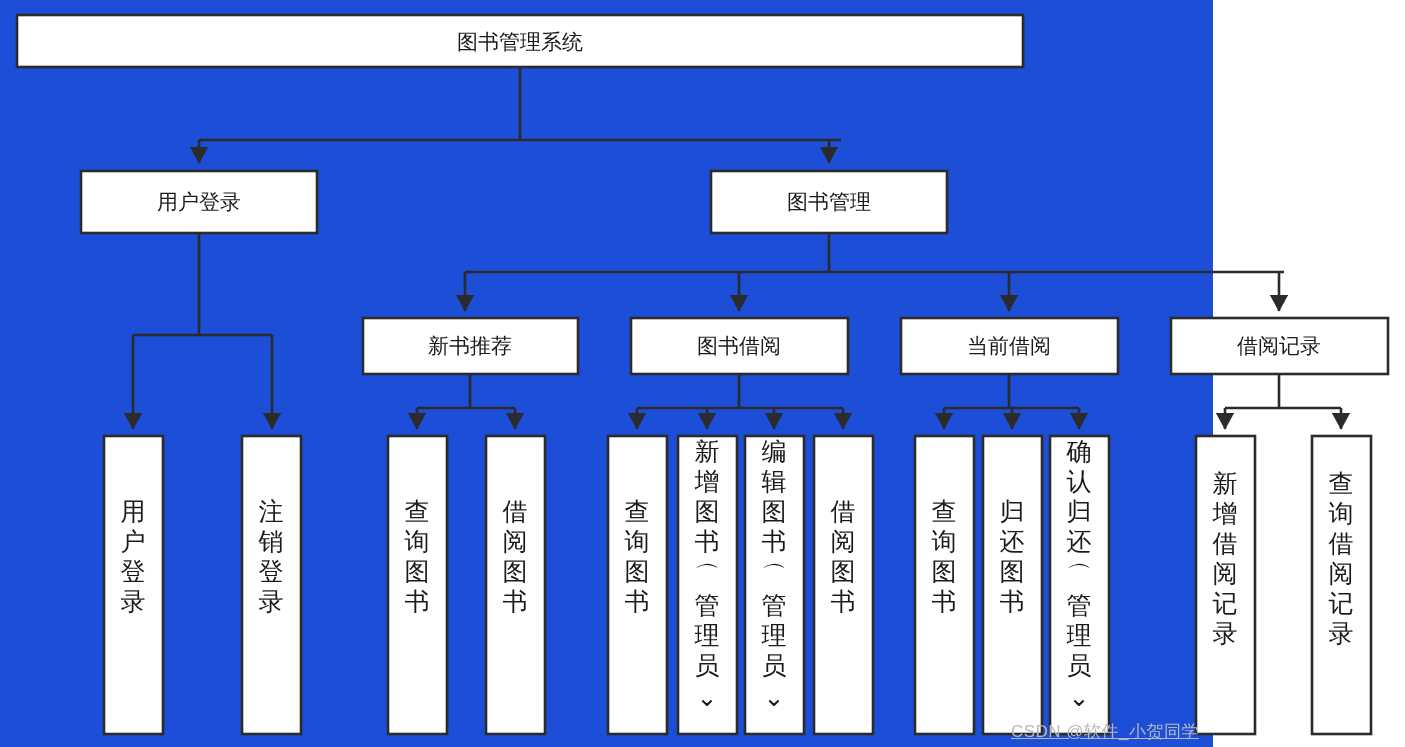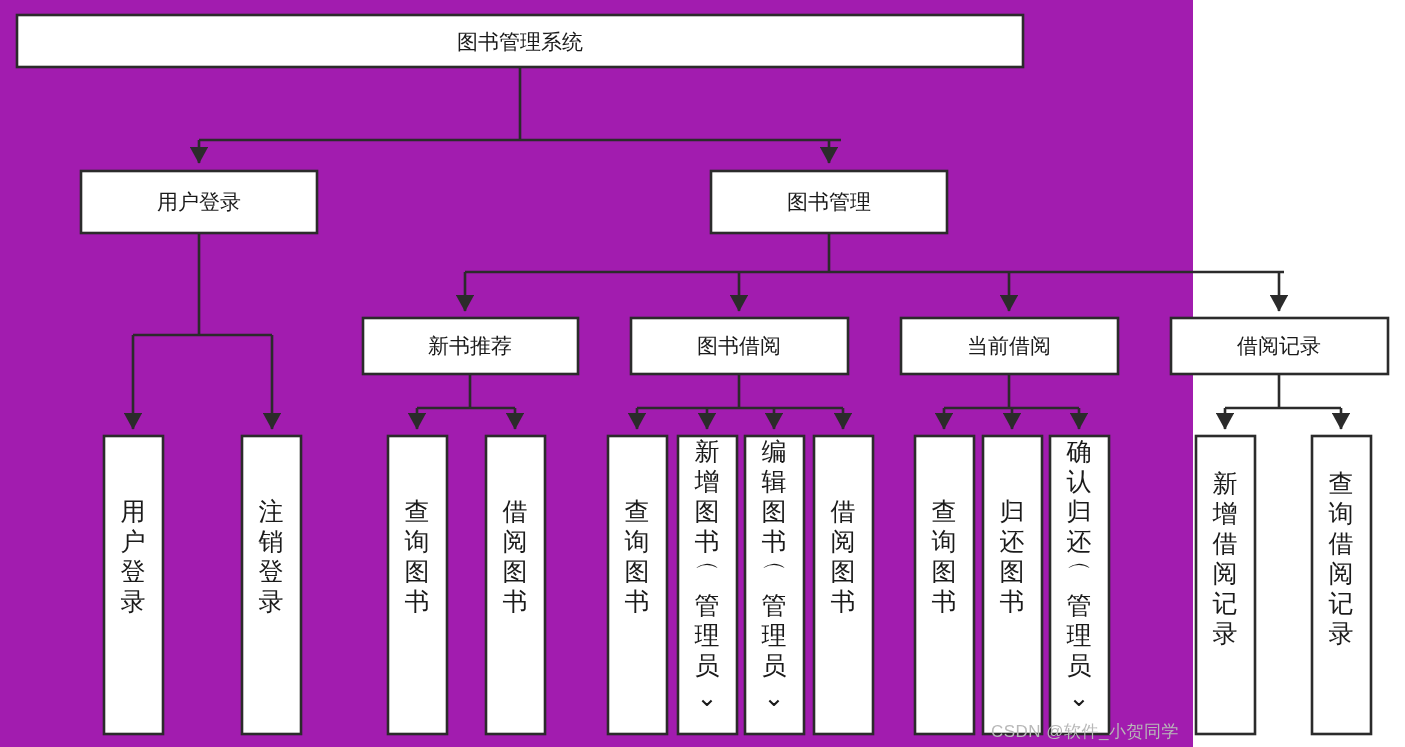--- a/index.html
+++ b/index.html
@@ -10,21 +10,22 @@
   body {
     width: 1405px;
     height: 747px;
     font-family: "Liberation Sans", sans-serif;
     overflow: hidden;
   }
   #diagram-root {
     position: relative;
     width: 1193px;
     height: 747px;
-    background: #a21caf;
+    background: #1d4ed8;
+    padding-left: 20px;
   }
   svg#tree-svg {
     position: absolute;
     left: 0;
     top: 0;
     width: 1405px;
     height: 747px;
   }
   .node-box {
     fill: #ffffff;
@@ -57,20 +58,21 @@
   .watermark {
     position: absolute;
     right: 14px;
     bottom: 4px;
     font-family: "Liberation Sans", sans-serif;
     font-size: 17px;
     color: #b8b8b8;
     letter-spacing: 0.5px;
     white-space: nowrap;
     user-select: none;
+    text-decoration: underline;
   }
 </style>
 </head>
 <body>
 
 <div id="diagram-root">
 
   <svg id="tree-svg" viewBox="0 0 1405 747">
     <defs>
       <marker id="arrow" viewBox="0 0 12 12" refX="10.5" refY="6" markerWidth="7" markerHeight="7" orient="auto-start-reverse">

